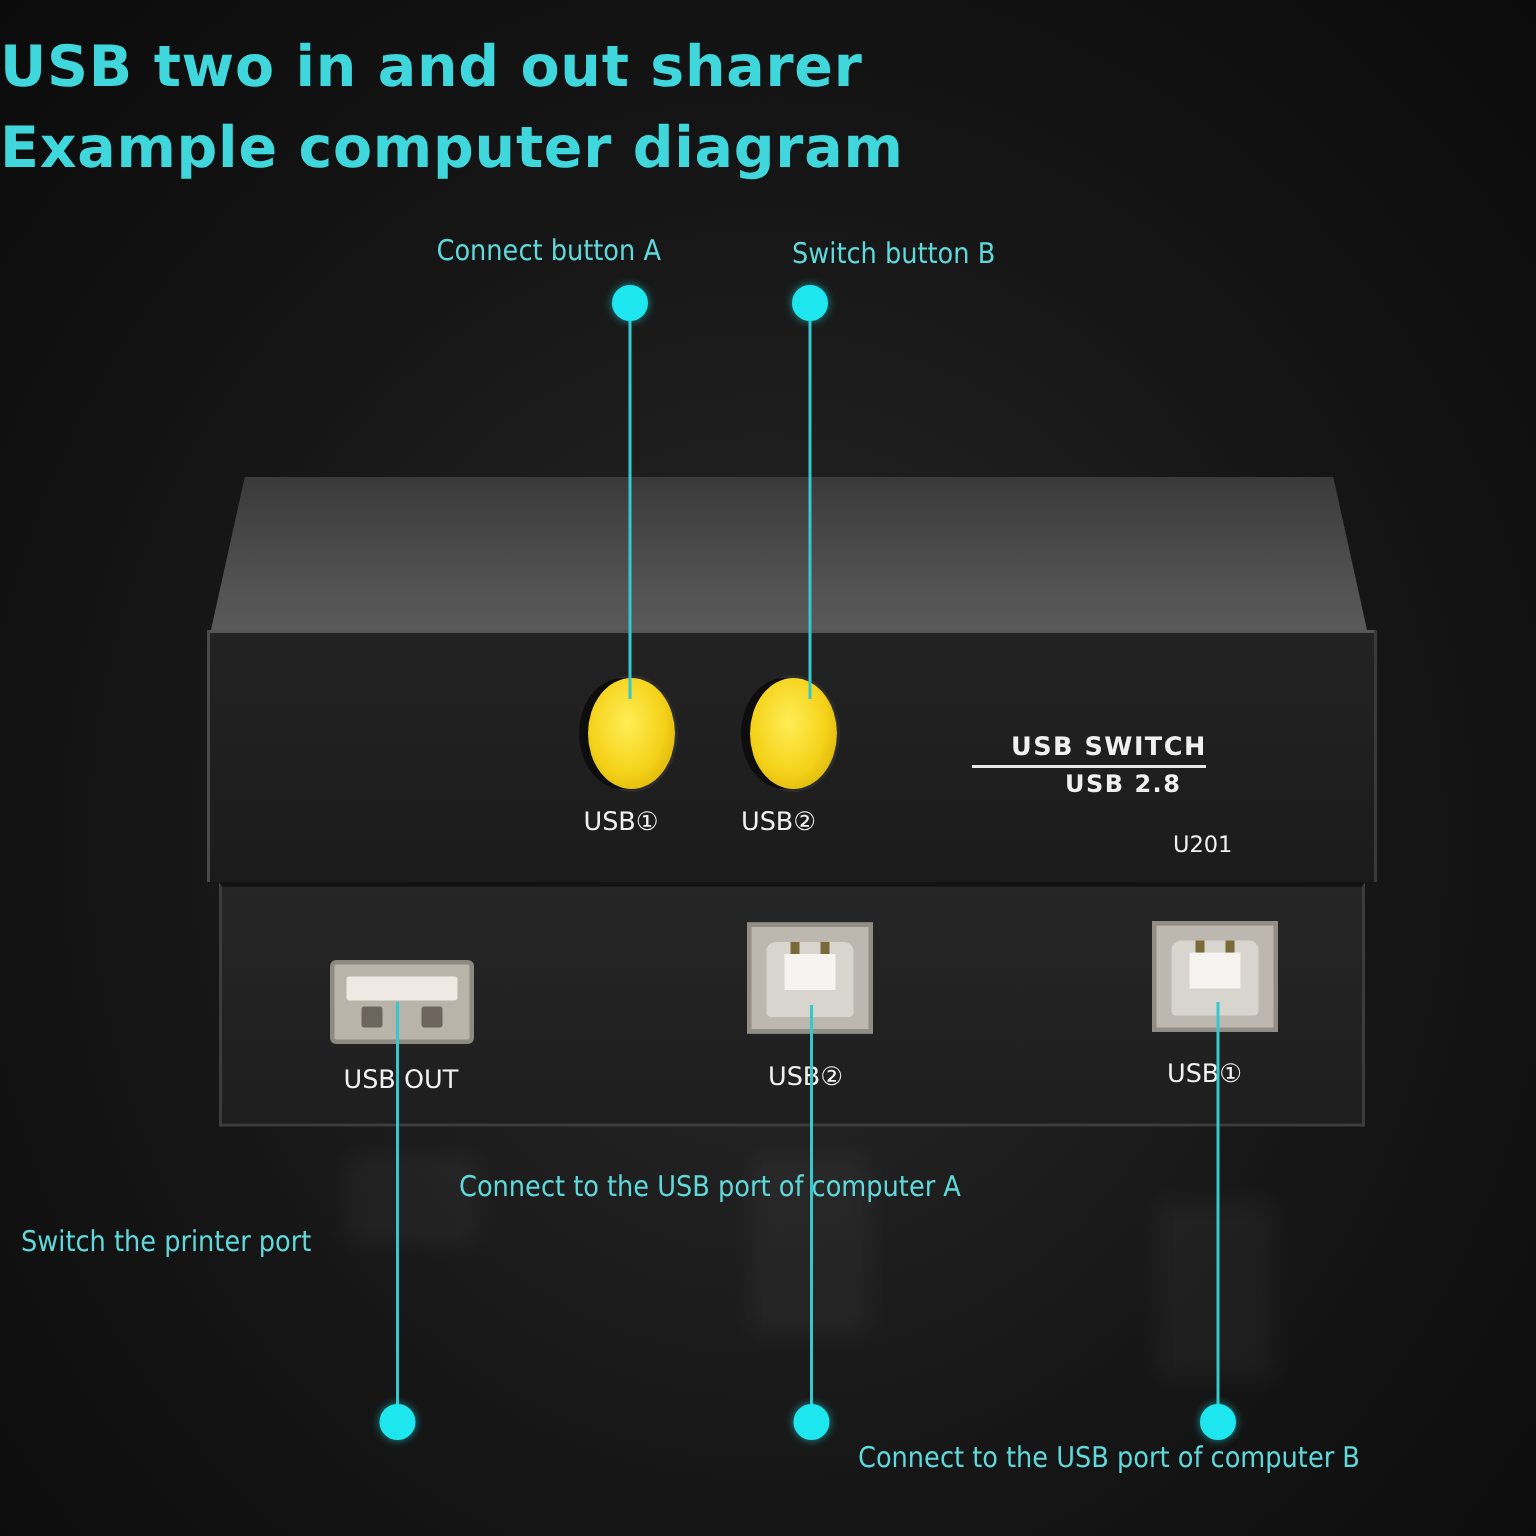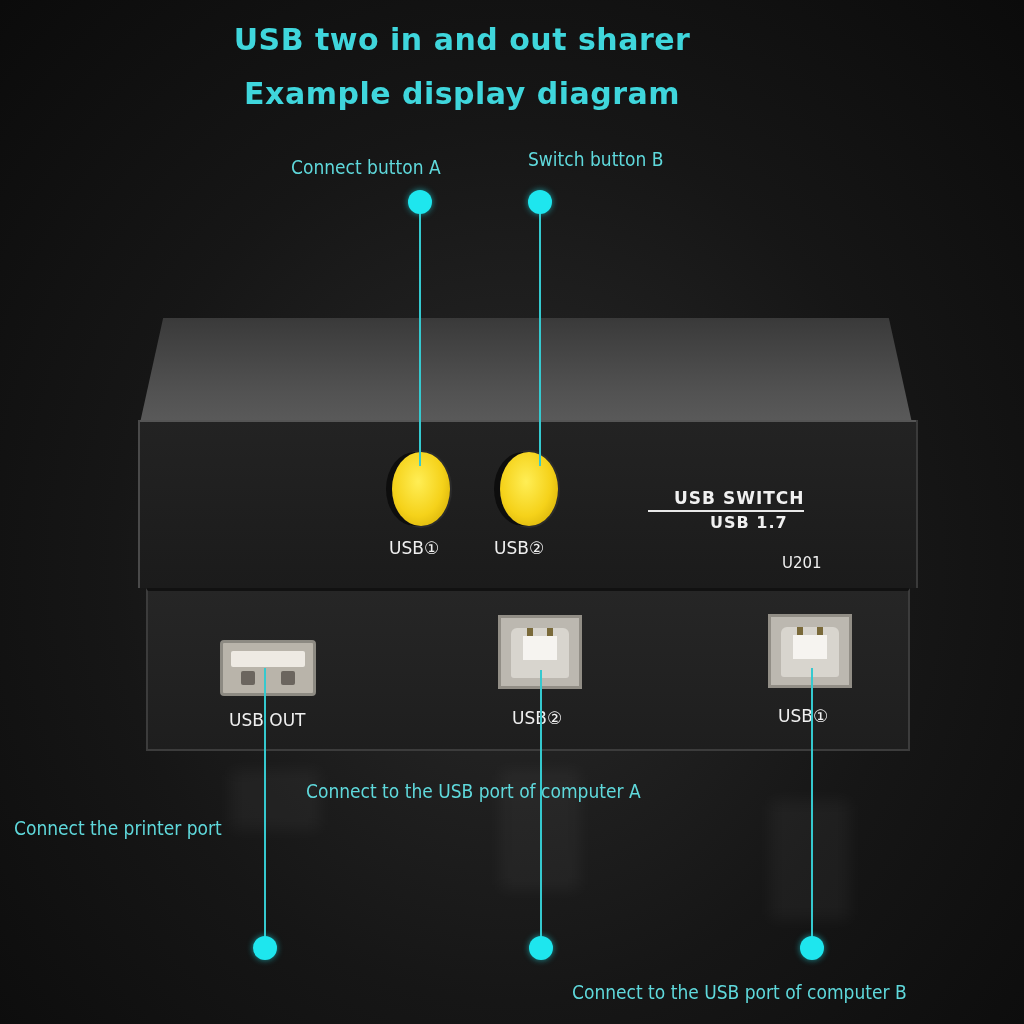--- a/index.html
+++ b/index.html
@@ -2,22 +2,22 @@
 <html><head>
 <meta charset="utf-8">
 <style>
   html, body { margin:0; padding:0; }
   body {
     width:1024px; height:1024px; overflow:hidden; position:relative;
     background: radial-gradient(ellipse at 50% 55%, #2a2a2a 0%, #161616 55%, #0b0b0b 100%);
     font-family: "DejaVu Sans", sans-serif;
   }
   .title {
-    position:absolute; left:0; width:924px; text-align:center;
-    color:#3fd6dc; font-weight:bold; font-size:30px; letter-spacing:0.5px;
+    position:absolute; left:0; width:924px; 
+    color:#3fd6dc; font-weight:bold; font-size:38px; letter-spacing:0.5px;
     font-family: "DejaVu Sans", sans-serif;
   }
   .label {
     position:absolute; color:#5fd9dc; font-size:19px; white-space:nowrap;
     font-family: "DejaVu Sans", sans-serif;
     font-stretch: condensed;
   }
   .dot {
     position:absolute; width:24px; height:24px; border-radius:50%;
     background:#1ee6ee; box-shadow:0 0 6px rgba(30,230,238,0.6);
@@ -61,38 +61,38 @@
   }
   .usb-b .inner { position:absolute; left:10px; top:10px; width:58px; height:50px; background:#d8d5ce; border-radius:6px 6px 3px 3px; }
   .usb-b .core { position:absolute; left:22px; top:18px; width:34px; height:24px; background:#f6f4f0; }
   .usb-b .pins { position:absolute; left:26px; top:10px; width:26px; height:8px; border-left:6px solid #7a6a3a; border-right:6px solid #7a6a3a; box-sizing:border-box; }
   .reflection { position:absolute; background:rgba(255,255,255,0.04); filter:blur(8px); }
 </style>
 </head>
 <body>
 
 <div class="title" style="top:22px;">USB two in and out sharer</div>
-<div class="title" style="top:76px;">Example display diagram</div>
+<div class="title" style="top:76px;">Example computer diagram</div>
 
 <div class="label" style="left:291px; top:156px;">Connect button A</div>
-<div class="label" style="left:528px; top:148px;">Switch button B</div>
+<div class="label" style="left:528px; top:158px;">Switch button B</div>
 
 <div>
   <div class="top-face"></div>
   <div class="front-upper"></div>
   <div class="front-lower"></div>
 
   <div class="btn" style="left:392px; top:452px;"></div>
   <div class="btn" style="left:500px; top:452px;"></div>
   <div class="dev-text" style="left:389px; top:538px; font-size:17px; font-weight:normal;">USB①</div>
   <div class="dev-text" style="left:494px; top:538px; font-size:17px; font-weight:normal;">USB②</div>
 
   <div class="dev-text" style="left:652px; top:488px; font-size:17px; letter-spacing:1px;margin-left:22px;">USB SWITCH</div>
   <div style="position:absolute; left:648px; top:510px; width:156px; height:2px; background:#e8e8e8;"></div>
-  <div class="dev-text" style="left:710px; top:513px; font-size:16px; letter-spacing:1px;">USB 1.7</div>
+  <div class="dev-text" style="left:710px; top:513px; font-size:16px; letter-spacing:1px;">USB 2.8</div>
   <div class="dev-text" style="left:782px; top:554px; font-size:15px; font-weight:normal;text-align:center;">U201</div>
 
   <div class="usb-a" style="left:220px; top:640px;">
     <div class="tongue"></div>
     <div class="pin" style="left:18px;"></div>
     <div class="pin" style="left:58px;"></div>
   </div>
   <div class="usb-b" style="left:498px; top:615px;">
     <div class="inner"></div>
       <div class="core"></div>
@@ -118,15 +118,15 @@
 <div class="line" style="left:540px; top:202px; height:264px;"></div>
 <div class="dot" style="left:540px; top:202px;"></div>
 
 <div class="line" style="left:265px; top:668px; height:280px;"></div>
 <div class="dot" style="left:265px; top:948px;"></div>
 <div class="line" style="left:541px; top:670px; height:278px;"></div>
 <div class="dot" style="left:541px; top:948px;"></div>
 <div class="line" style="left:812px; top:668px; height:280px;"></div>
 <div class="dot" style="left:812px; top:948px;"></div>
 
-<div class="label" style="left:14px; top:817px;">Connect the printer port</div>
+<div class="label" style="left:14px; top:817px;">Switch the printer port</div>
 <div class="label" style="left:306px; top:780px;">Connect to the USB port of computer A</div>
-<div class="label" style="left:572px; top:961px;margin-top:20px;">Connect to the USB port of computer B</div>
+<div class="label" style="left:572px; top:961px;">Connect to the USB port of computer B</div>
 
 </body></html>

